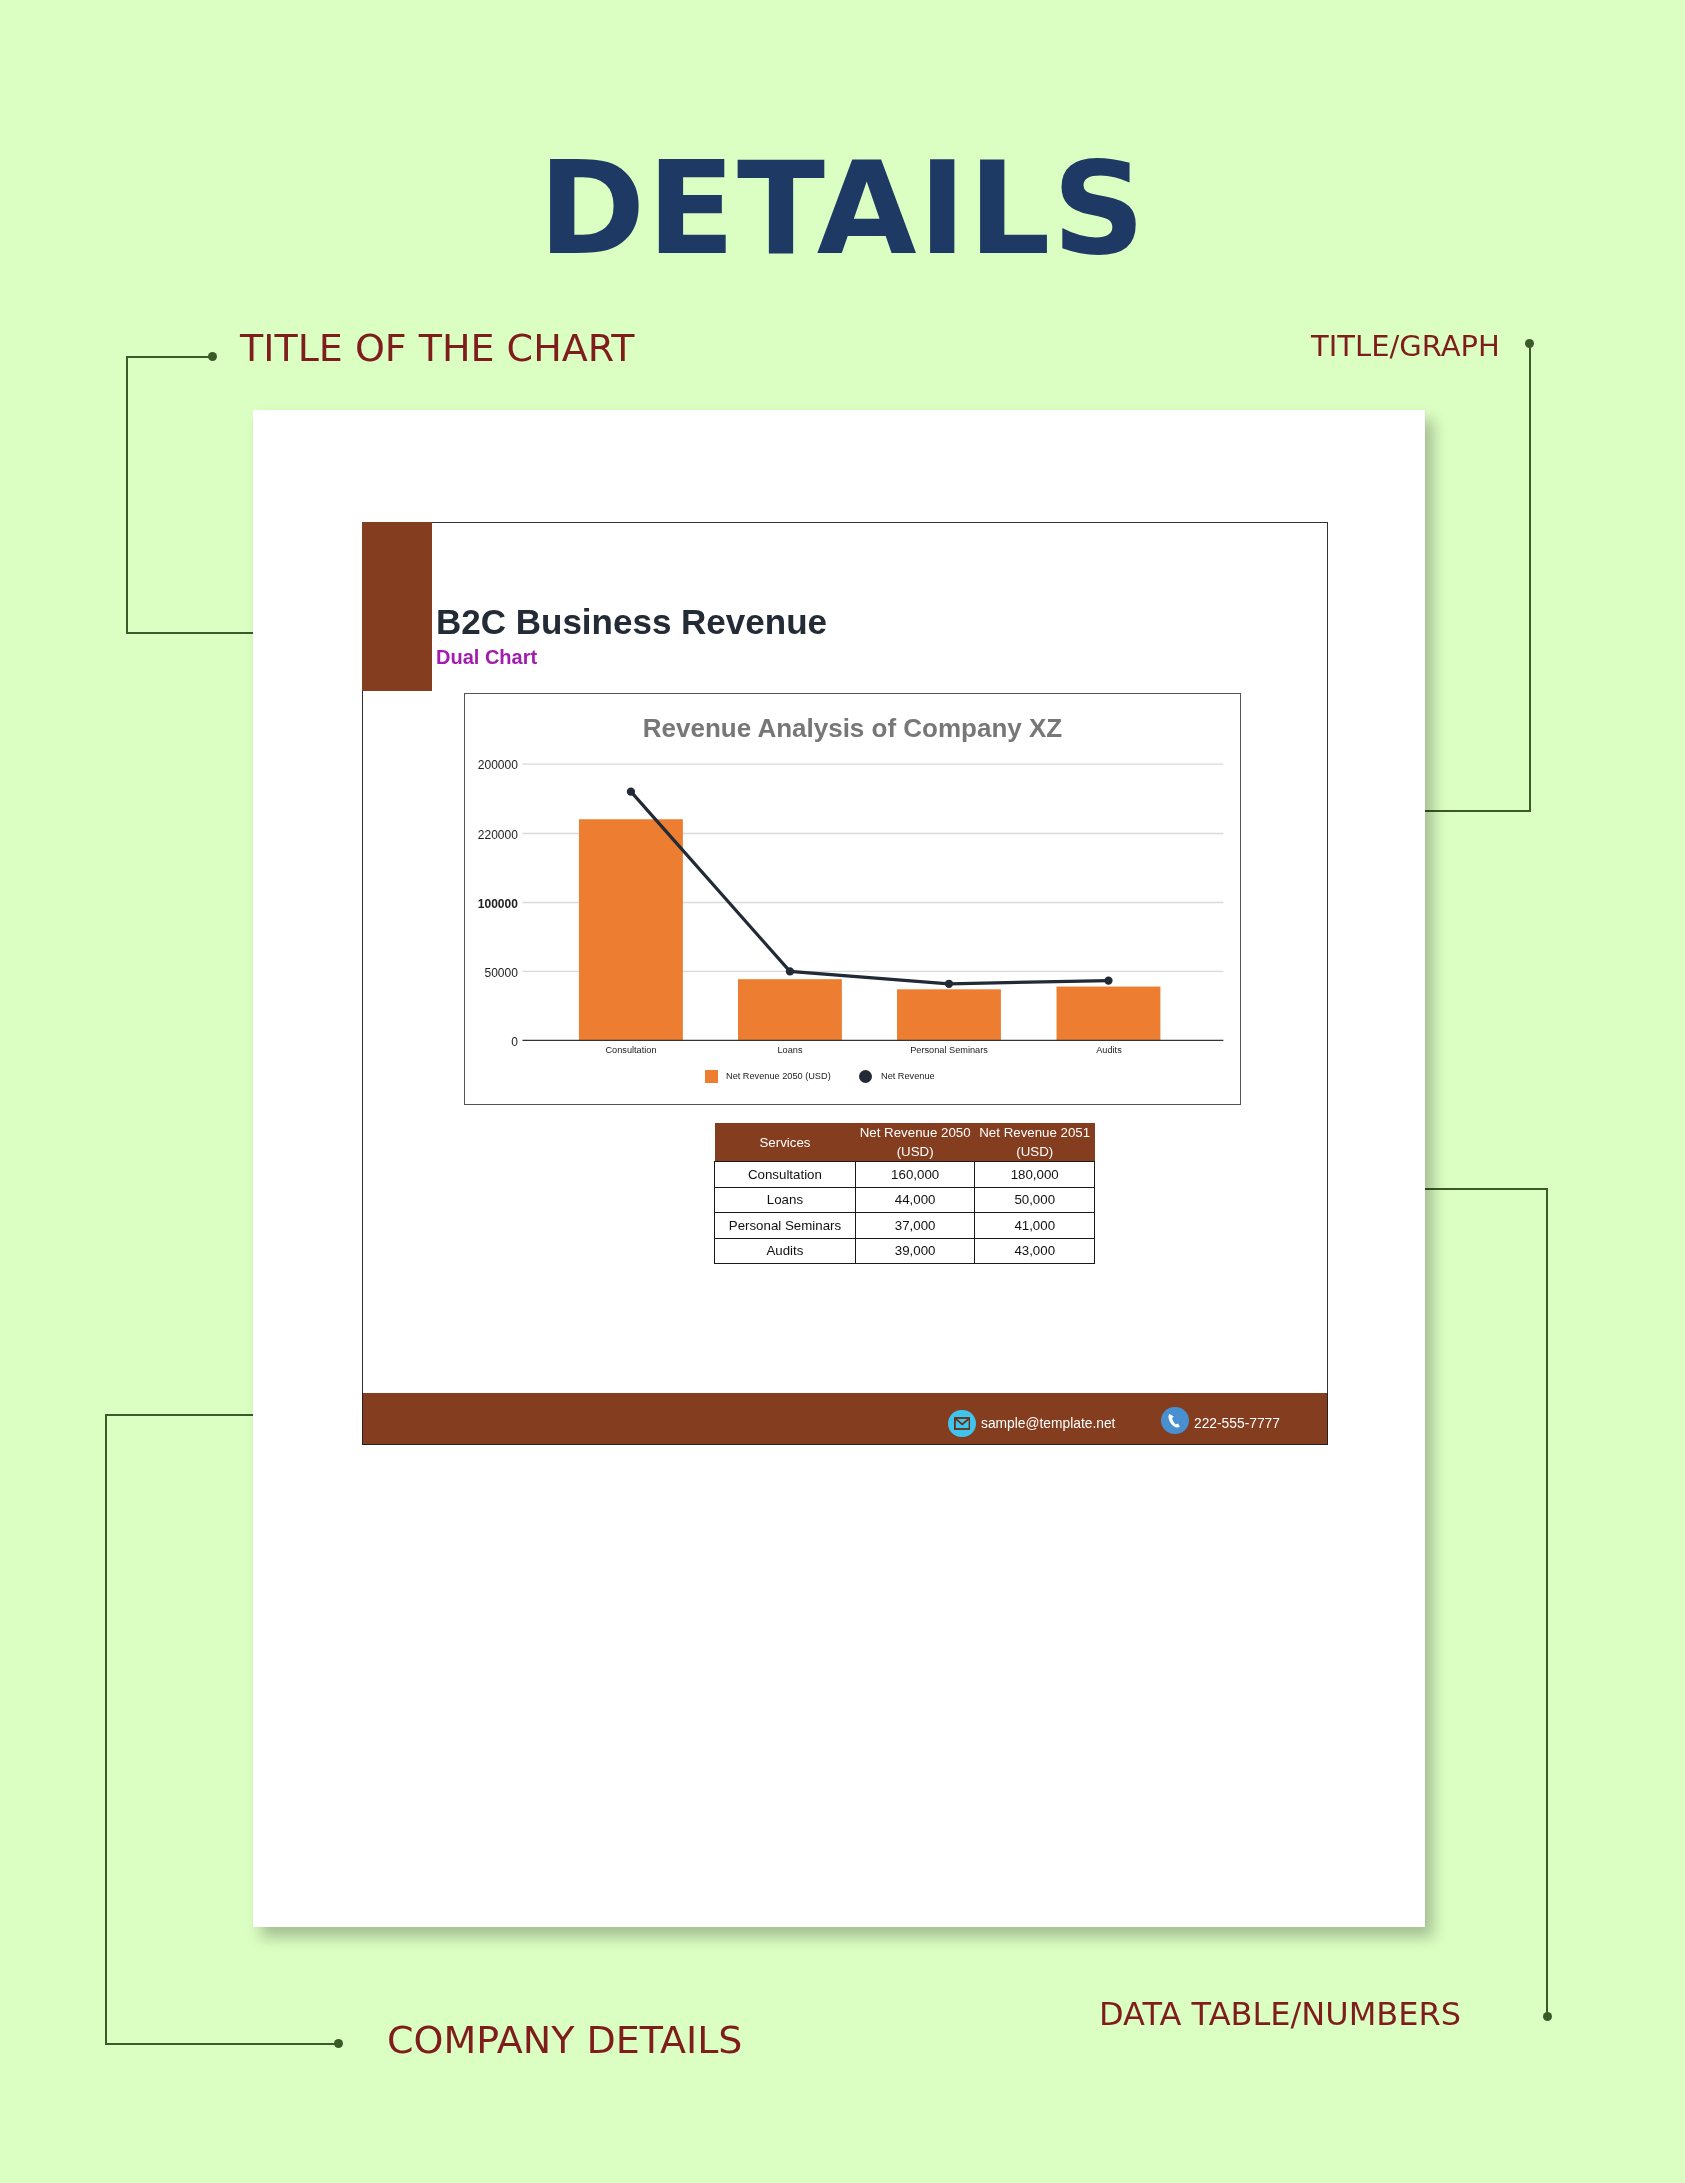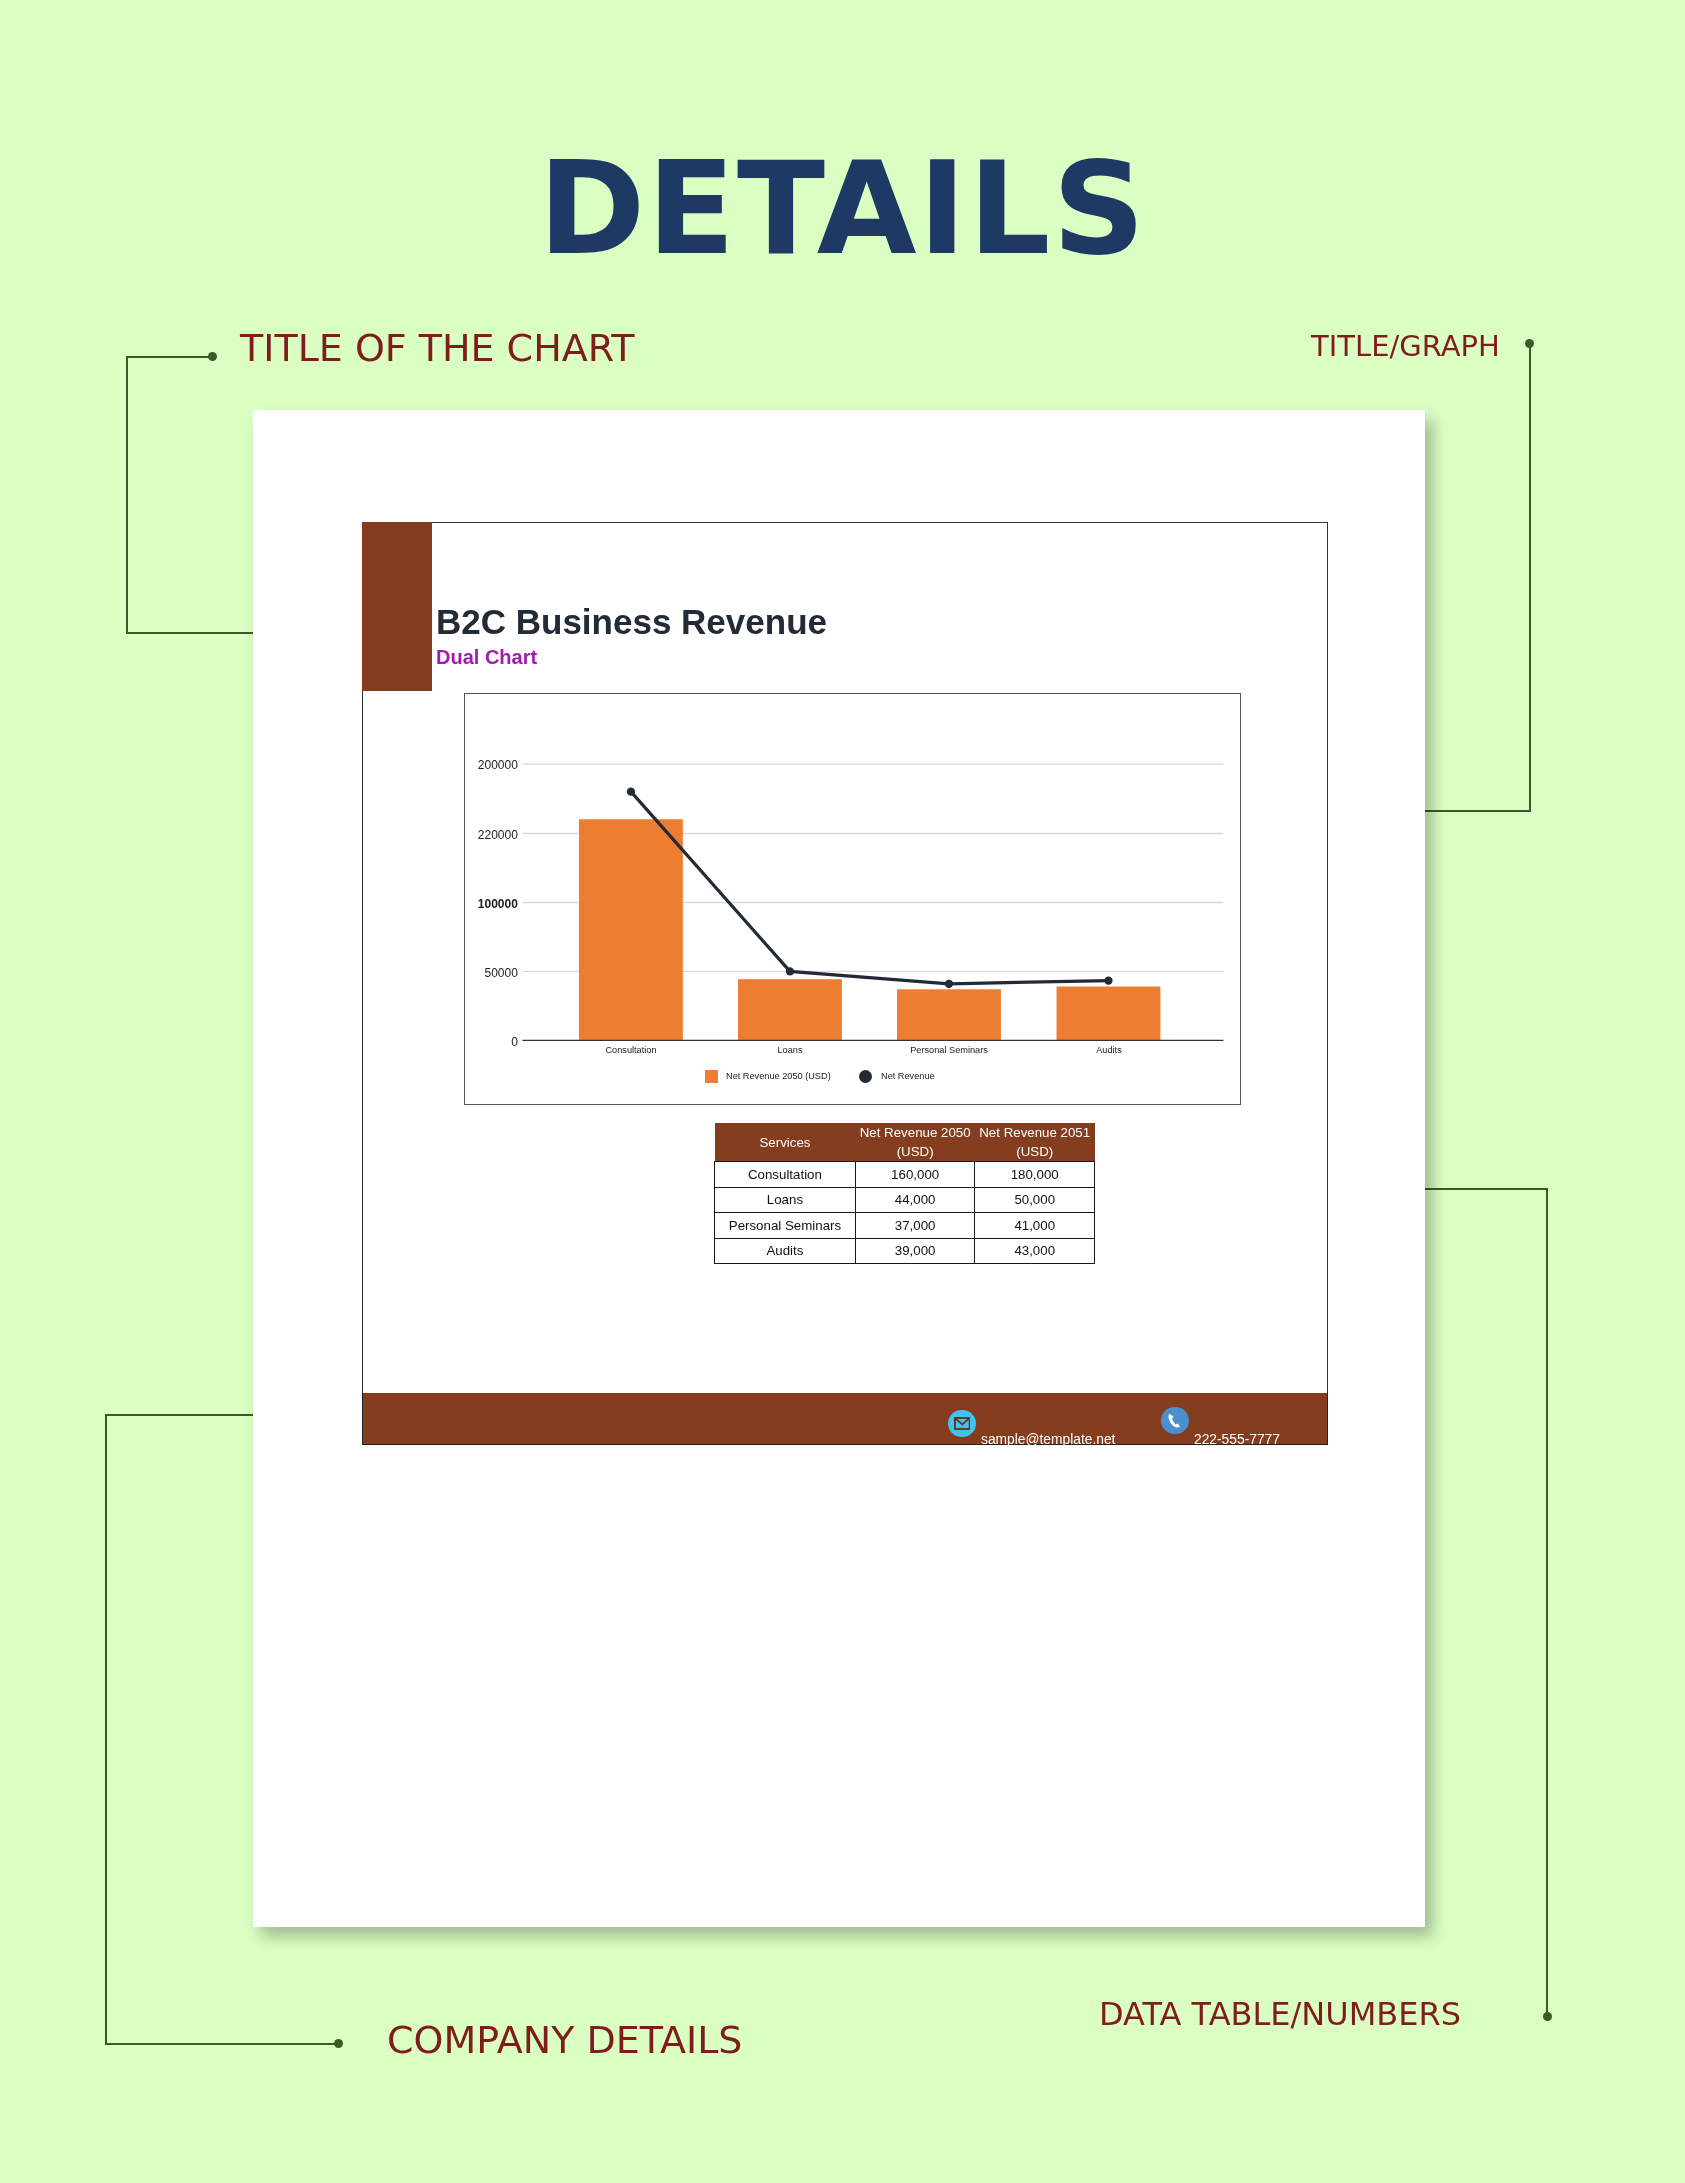--- a/index.html
+++ b/index.html
@@ -18,21 +18,21 @@
   .chartbox{left:464px;top:693px;width:777px;height:412px;border:1.4px solid #555;box-sizing:border-box;background:#fff;}
   .chart-title{left:0;width:100%;top:19.3px;text-align:center;font-size:26px;font-weight:bold;color:#777;}
   .ytick{font-size:12px;color:#222;text-align:right;width:46px;}
   .xtick{font-size:9.2px;color:#222;text-align:center;width:138px;}
   .legend{font-size:9.2px;color:#222;}
   table.dt{border-collapse:collapse;font-family:Liberation Sans, sans-serif;font-size:13.3px;}
   table.dt th{background:#843e1f;color:#fff;font-weight:normal;height:38px;padding:0 3.7px;line-height:19px;}
   table.dt td{border:1.8px solid #1a1a1a;text-align:center;height:22.5px;color:#111;}
   .footer{left:362px;top:1393px;width:966px;height:52px;background:#843e1f;border:1.4px solid #222;border-top:none;box-sizing:border-box;}
   .ficon{position:absolute;width:27.6px;height:27.6px;border-radius:50%;display:flex;align-items:center;justify-content:center;}
-  .ftext{position:absolute;color:#fff;font-size:13.8px;margin-top:16px;}
+  .ftext{position:absolute;color:#fff;font-size:13.8px;}
 </style>
 </head>
 <body>
 
 <div class="abs heading">DETAILS</div>
 
 <div class="abs ann" style="left:240px;top:326px;font-size:38px;">TITLE OF THE CHART</div>
 <div class="line" style="left:126px;top:356px;width:85px;height:2.3px;"></div>
 <div class="dot" style="left:208px;top:352px;"></div>
 <div class="line" style="left:126px;top:356px;width:2.3px;height:278px;"></div>
@@ -58,20 +58,21 @@
 <div class="line" style="left:105px;top:1414px;width:225px;height:2.3px;"></div>
 <div class="arrow" style="left:325px;top:1406px;border-left:15.6px solid #3b5a2a;"></div>
 
 <div class="abs paper"></div>
 <div class="abs frame"></div>
 <div class="abs accent"></div>
 <div class="abs title">B2C Business Revenue</div>
 <div class="abs subtitle">Dual Chart</div>
 
 <div class="abs chartbox">
+  <div class="abs chart-title">Revenue Analysis of  Company XZ</div>
   <svg class="abs" style="left:0;top:0;" width="774" height="410" viewBox="0 0 1684 891">
     <g stroke="#d9d9d9" stroke-width="3">
       <line x1="125" y1="152" x2="1650" y2="152"></line>
       <line x1="125" y1="303" x2="1650" y2="303"></line>
       <line x1="125" y1="453" x2="1650" y2="453"></line>
       <line x1="125" y1="603" x2="1650" y2="603"></line>
     </g>
     <g fill="#ec7d31">
       <rect x="248" y="272" width="226" height="481"></rect>
       <rect x="594" y="620" width="226" height="133"></rect>

